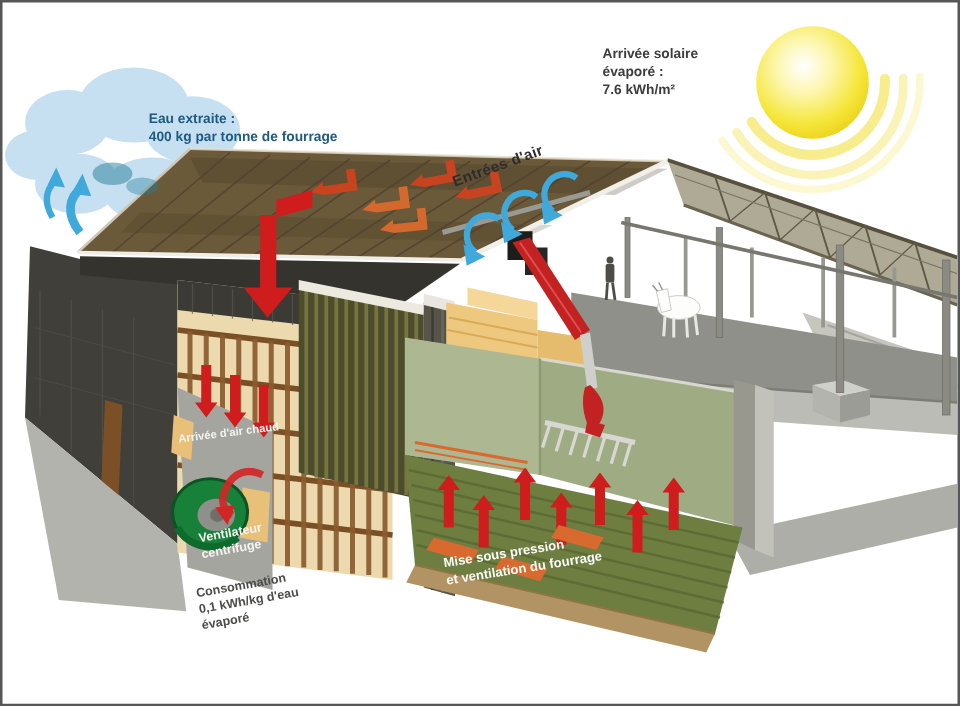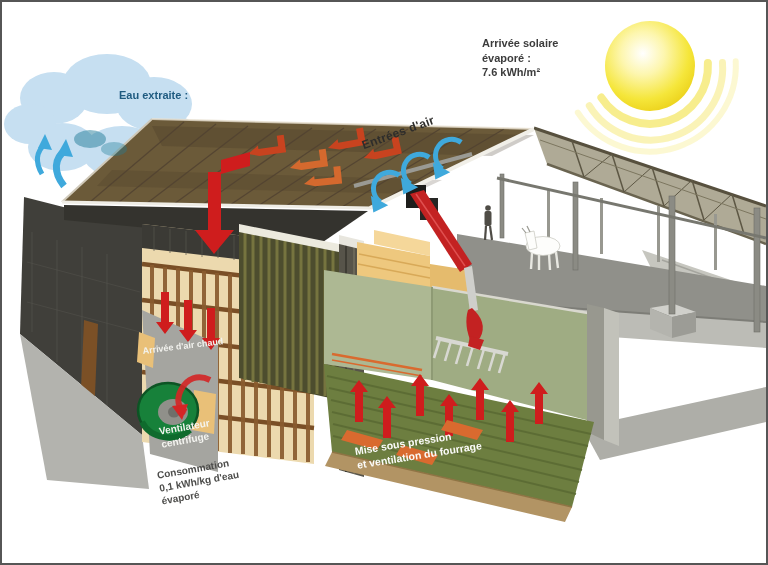--- a/index.html
+++ b/index.html
@@ -341,20 +341,21 @@
     <ellipse cx="112" cy="147" rx="13" ry="7" fill="#237e99" opacity=".38"></ellipse>
     <path d="M 40,172 C 33,160 34,150 43,142" fill="none" stroke="#3fa9dc" stroke-width="5"></path>
     <polygon points="36,146 50,148 43,132" fill="#3fa9dc"></polygon>
     <path d="M 62,184 C 51,170 52,156 64,148" fill="none" stroke="#3fa9dc" stroke-width="7"></path>
     <polygon points="55,153 71,155 64,137" fill="#3fa9dc"></polygon>
   </g>
 </svg>
 
 <div class="lbl water">
   <div>Eau extraite :</div>
+  <div>400 kg par tonne de fourrage</div>
 </div>
 
 <div class="lbl solar">
   <div>Arrivée solaire</div>
   <div>évaporé :</div>
   <div>7.6 kWh/m²</div>
 </div>
 
 <div class="lbl entrees">Entrées d'air</div>
 

